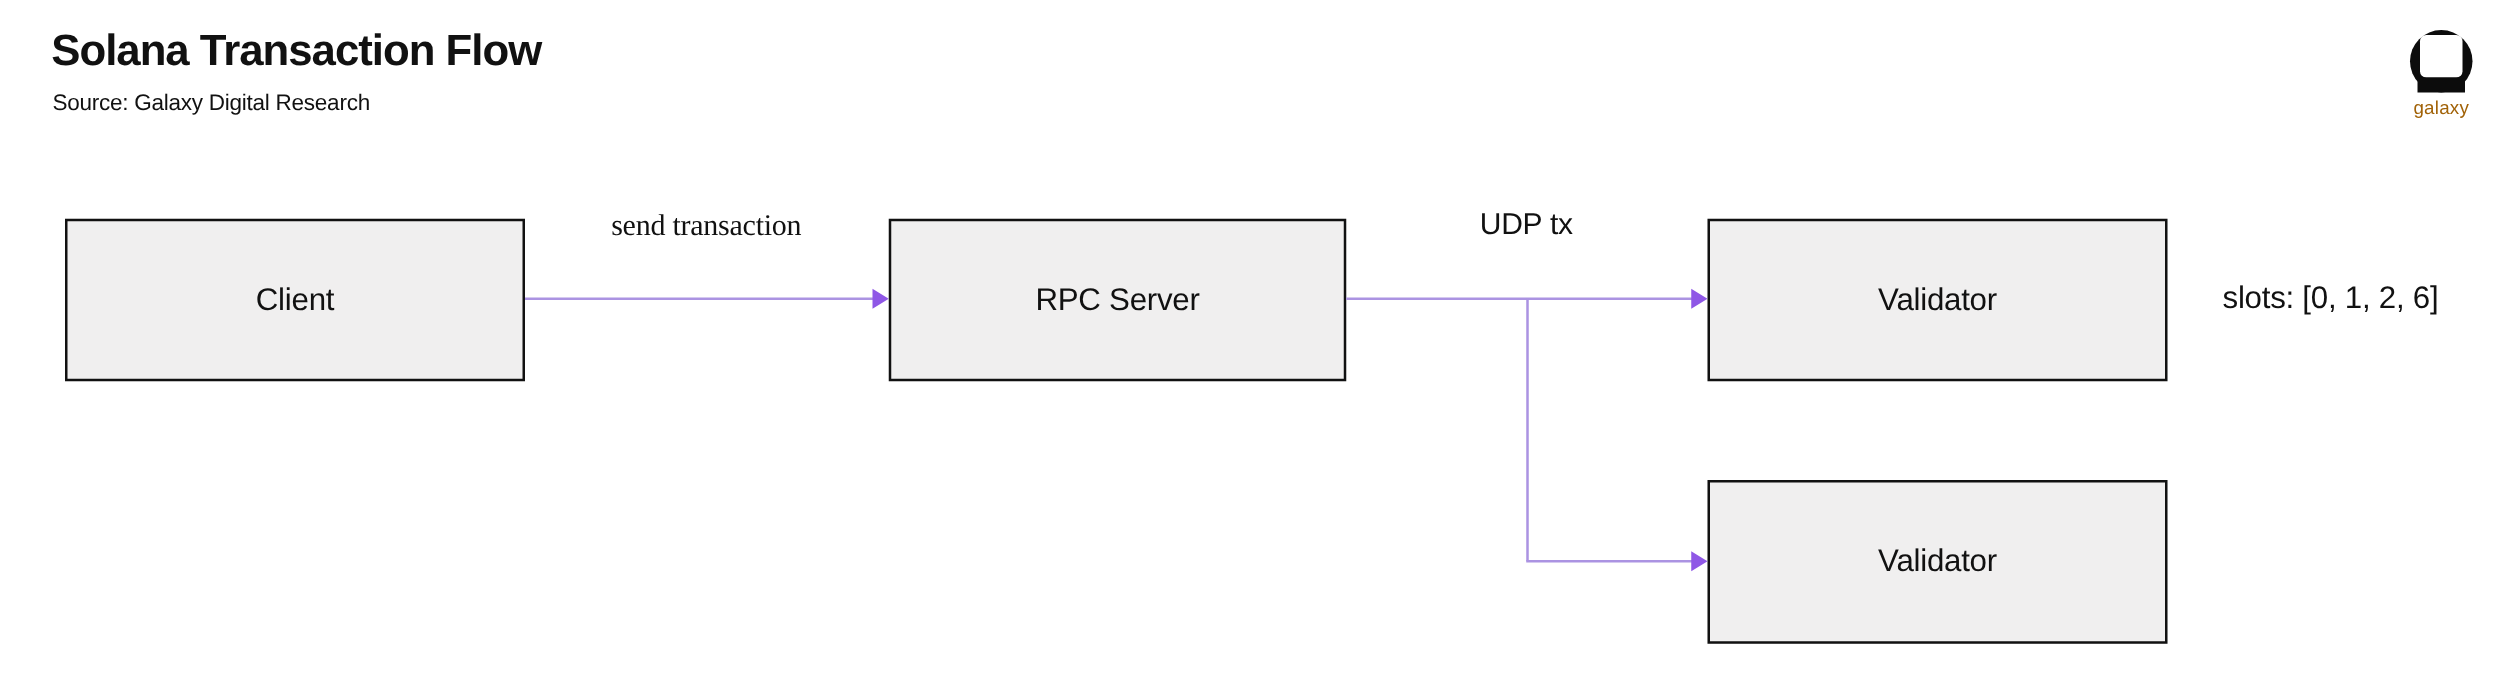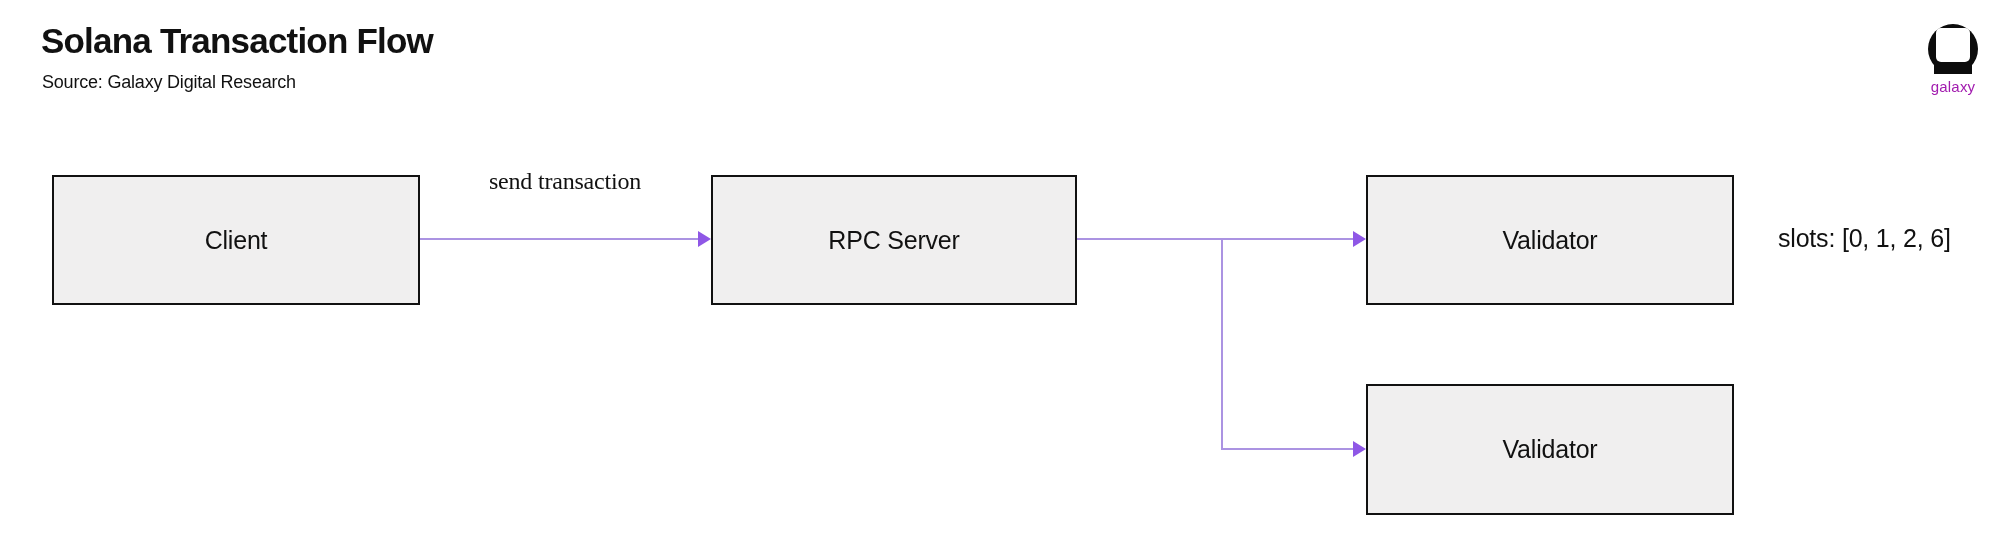--- a/index.html
+++ b/index.html
@@ -31,21 +31,21 @@
     font-size: 18px; font-weight: 400; letter-spacing: -0.2px;
     color: var(--ink); white-space: nowrap;
   }
 
   
   .logo { position: absolute; left: 1922px; top: 24px; width: 62px; text-align: center; }
   .logo-mark { position: relative; width: 50px; height: 50px; margin: 0 auto; }
   .logo-circle { position: absolute; left: 0; top: 0; width: 50px; height: 50px; background: #0c0c0c; border-radius: 50%; }
   .logo-square { position: absolute; left: 8px; top: 4px; width: 34px; height: 34px; background: #ffffff; border-radius: 5px; }
   .logo-bar { position: absolute; left: 6px; top: 38px; width: 38px; height: 12px; background: #0c0c0c; }
-  .logo-text { margin-top: 4px; font-size: 15px; letter-spacing: 0.2px; color: #a21caf; }
+  .logo-text { margin-top: 4px; font-size: 15px; letter-spacing: 0.2px; color: #a16207; }
 
   
   .node {
     position: absolute;
     background: var(--node-fill);
     border: 2.5px solid var(--node-border);
     display: flex; align-items: center; justify-content: center;
   }
   .node-label { font-size: 25px; letter-spacing: -0.2px; color: var(--ink); white-space: nowrap; }
   .node-client      { left: 52px;   top: 175px; width: 368px; height: 130px; }
@@ -112,20 +112,21 @@
   <div class="node node-validator-2">
     <span class="node-label">Validator</span>
   </div>
 
   <div class="edge-line edge-h e1-line"></div>
   <div class="arrow-head e1-head"></div>
   <div class="edge-label label-send">send transaction</div>
 
   <div class="edge-line edge-h e2-line"></div>
   <div class="arrow-head e2-head"></div>
+  <div class="edge-label label-udp">UDP tx</div>
 
   <div class="edge-line edge-v e3-v"></div>
   <div class="edge-line edge-h e3-line"></div>
   <div class="arrow-head e3-head"></div>
 
   <div class="label-slots">slots: [0, 1, 2, 6]</div>
 
 </div>
 
 </body></html>

